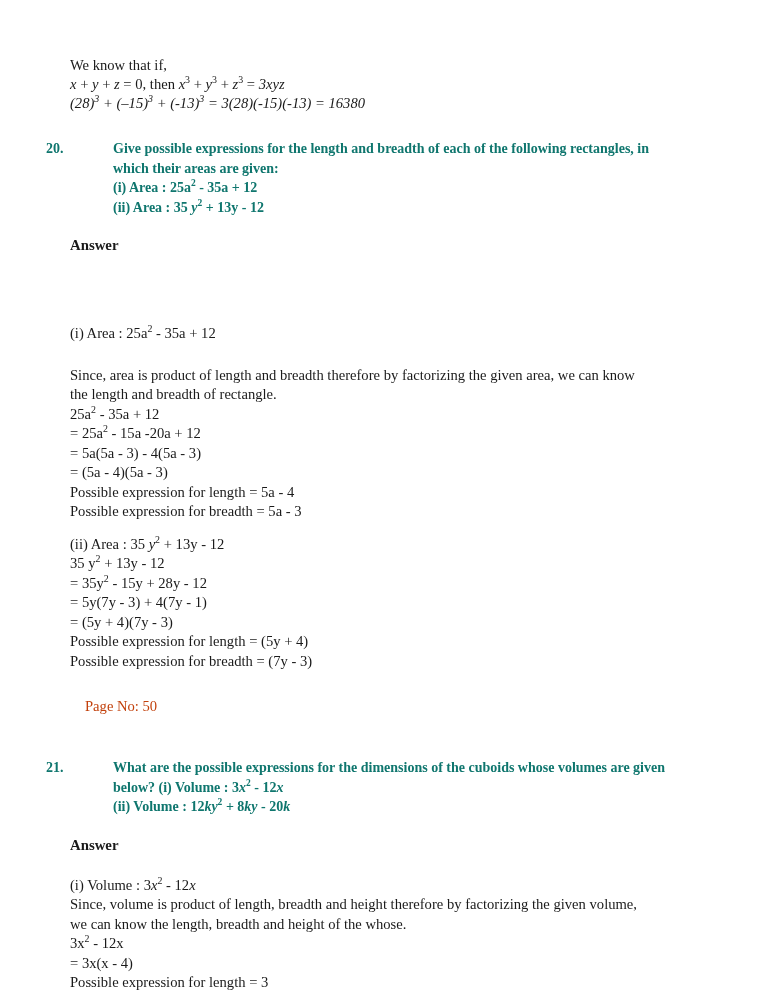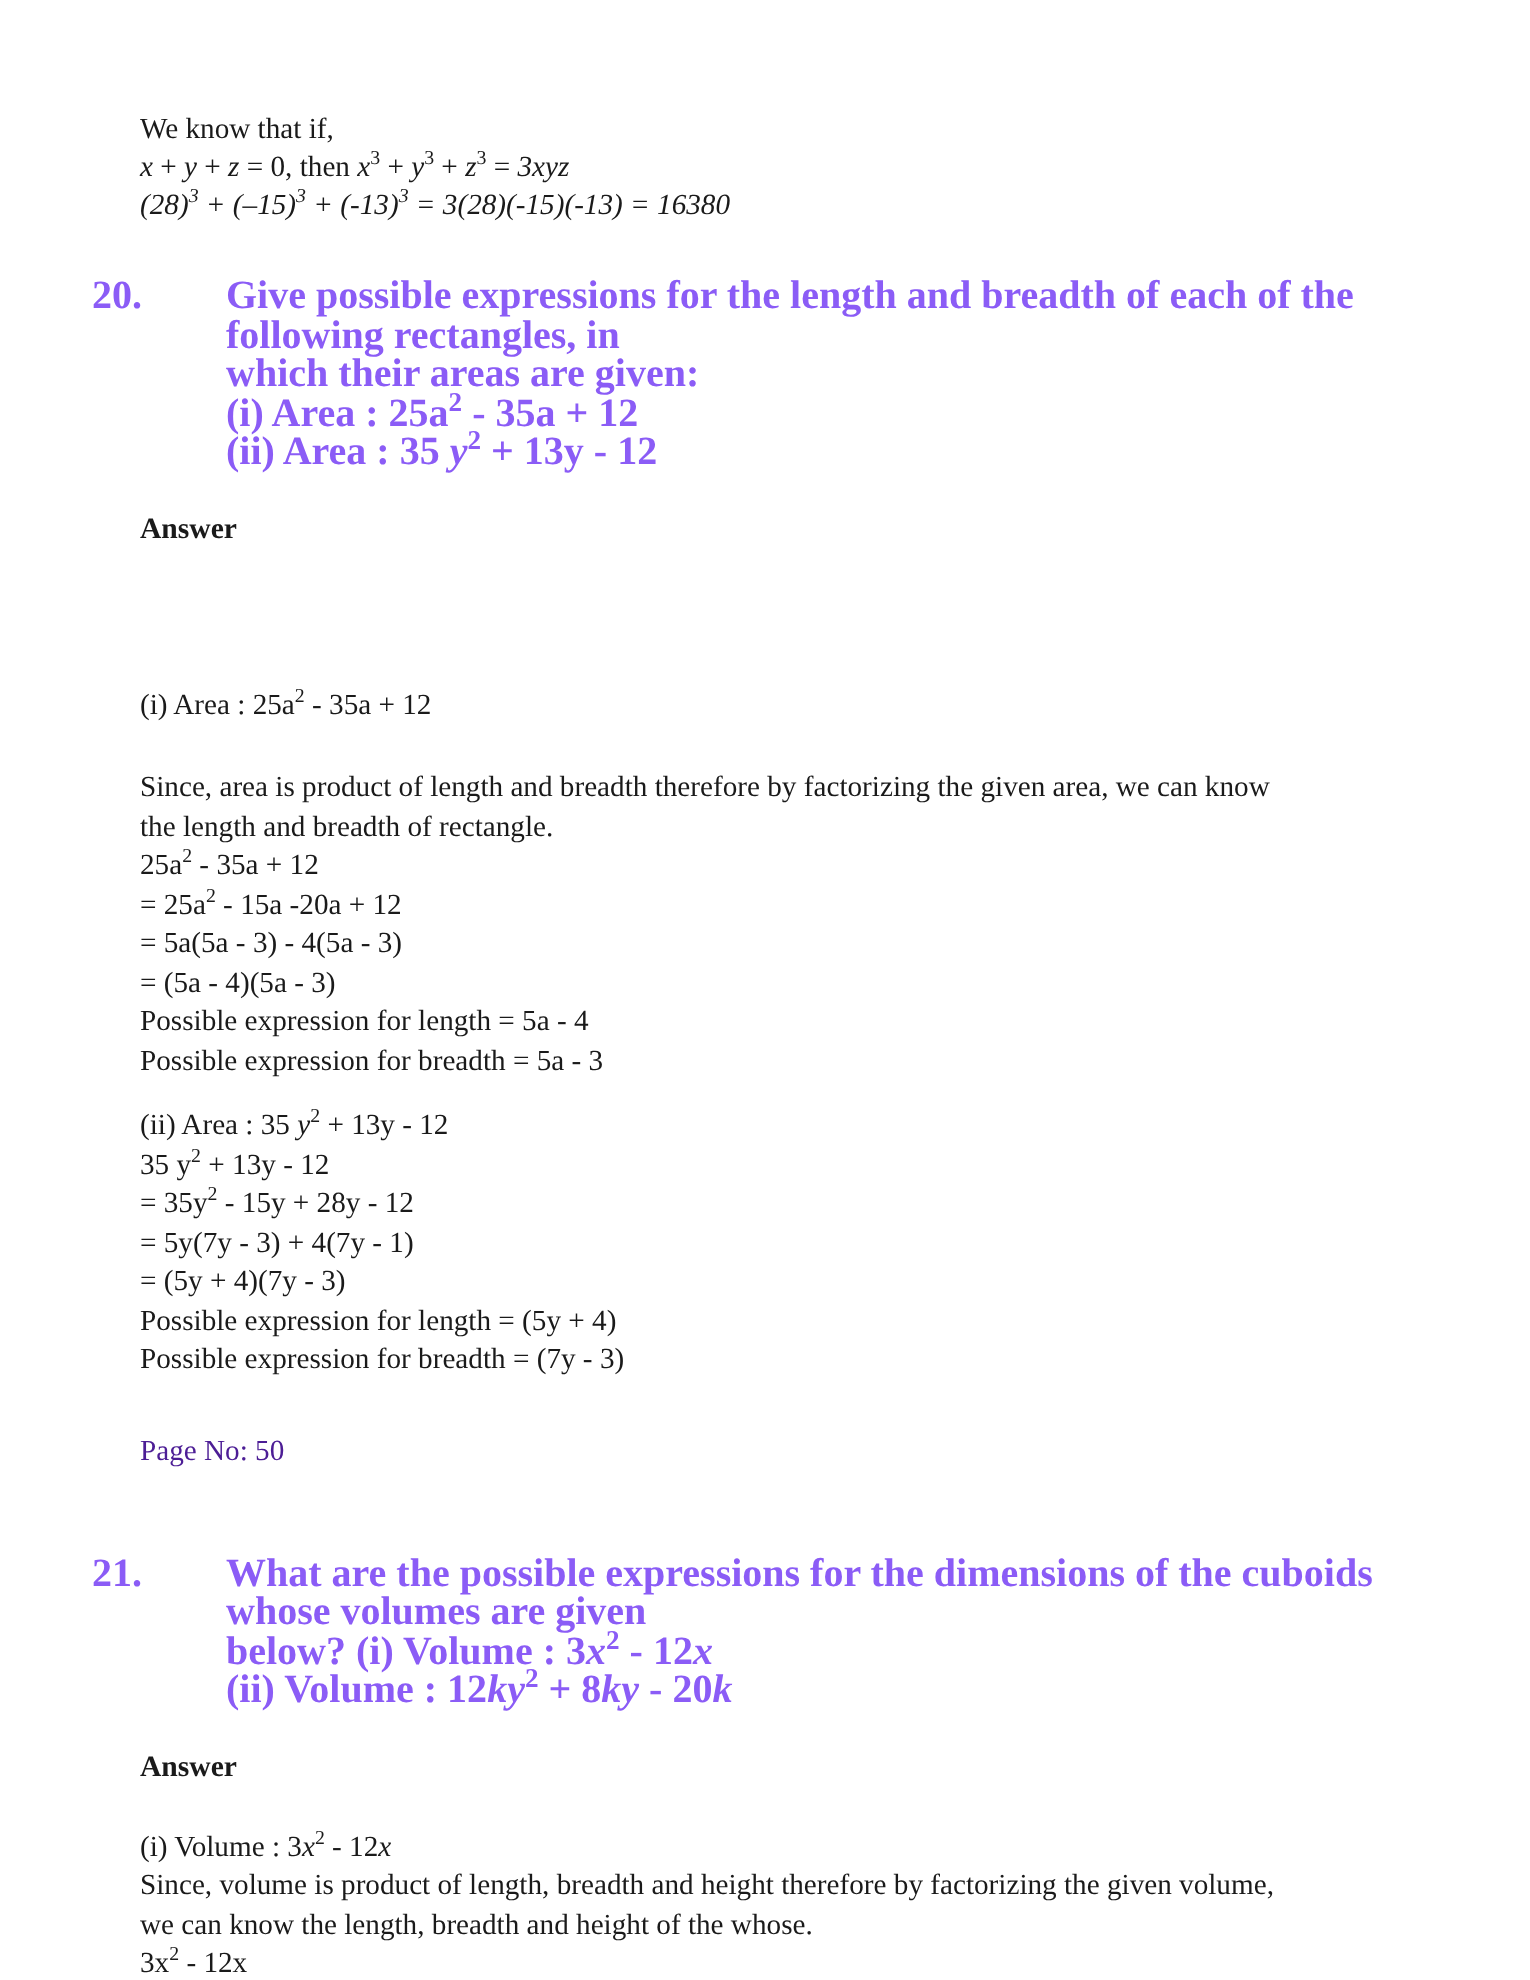--- a/index.html
+++ b/index.html
@@ -33,23 +33,23 @@
   sup {
     font-size: 0.68em;
     vertical-align: super;
     line-height: 0;
   }
 
   
   .question {
     display: flex;
     align-items: flex-start;
-    color: #8b5cf6;
+    color: #0f766e;
     font-weight: bold;
-    font-size: 20px;
+    font-size: 14px;
     line-height: 19.5px;
     margin-left: -24px;
     margin-bottom: 4px;
   }
   .q-num {
     flex: 0 0 auto;
     width: 24px;
     text-align: left;
     padding-right: 4px;
   }
@@ -68,24 +68,25 @@
   .gap-small { height: 13px; }
 
   .body-text {
     font-size: 14.6px;
     line-height: 19.5px;
   }
   .body-text .ln { display: block; }
   .math { }
 
   .pagenote {
-    color: #4c1d95;
+    color: #c2410c;
     font-size: 14.6px;
     line-height: 19px;
     margin-top: 26px;
+    margin-left: 15px;
   }
 
   .section-gap { height: 42px; }
 </style>
 </head>
 <body>
 
 <div class="page">
 
   <div class="intro-block">

